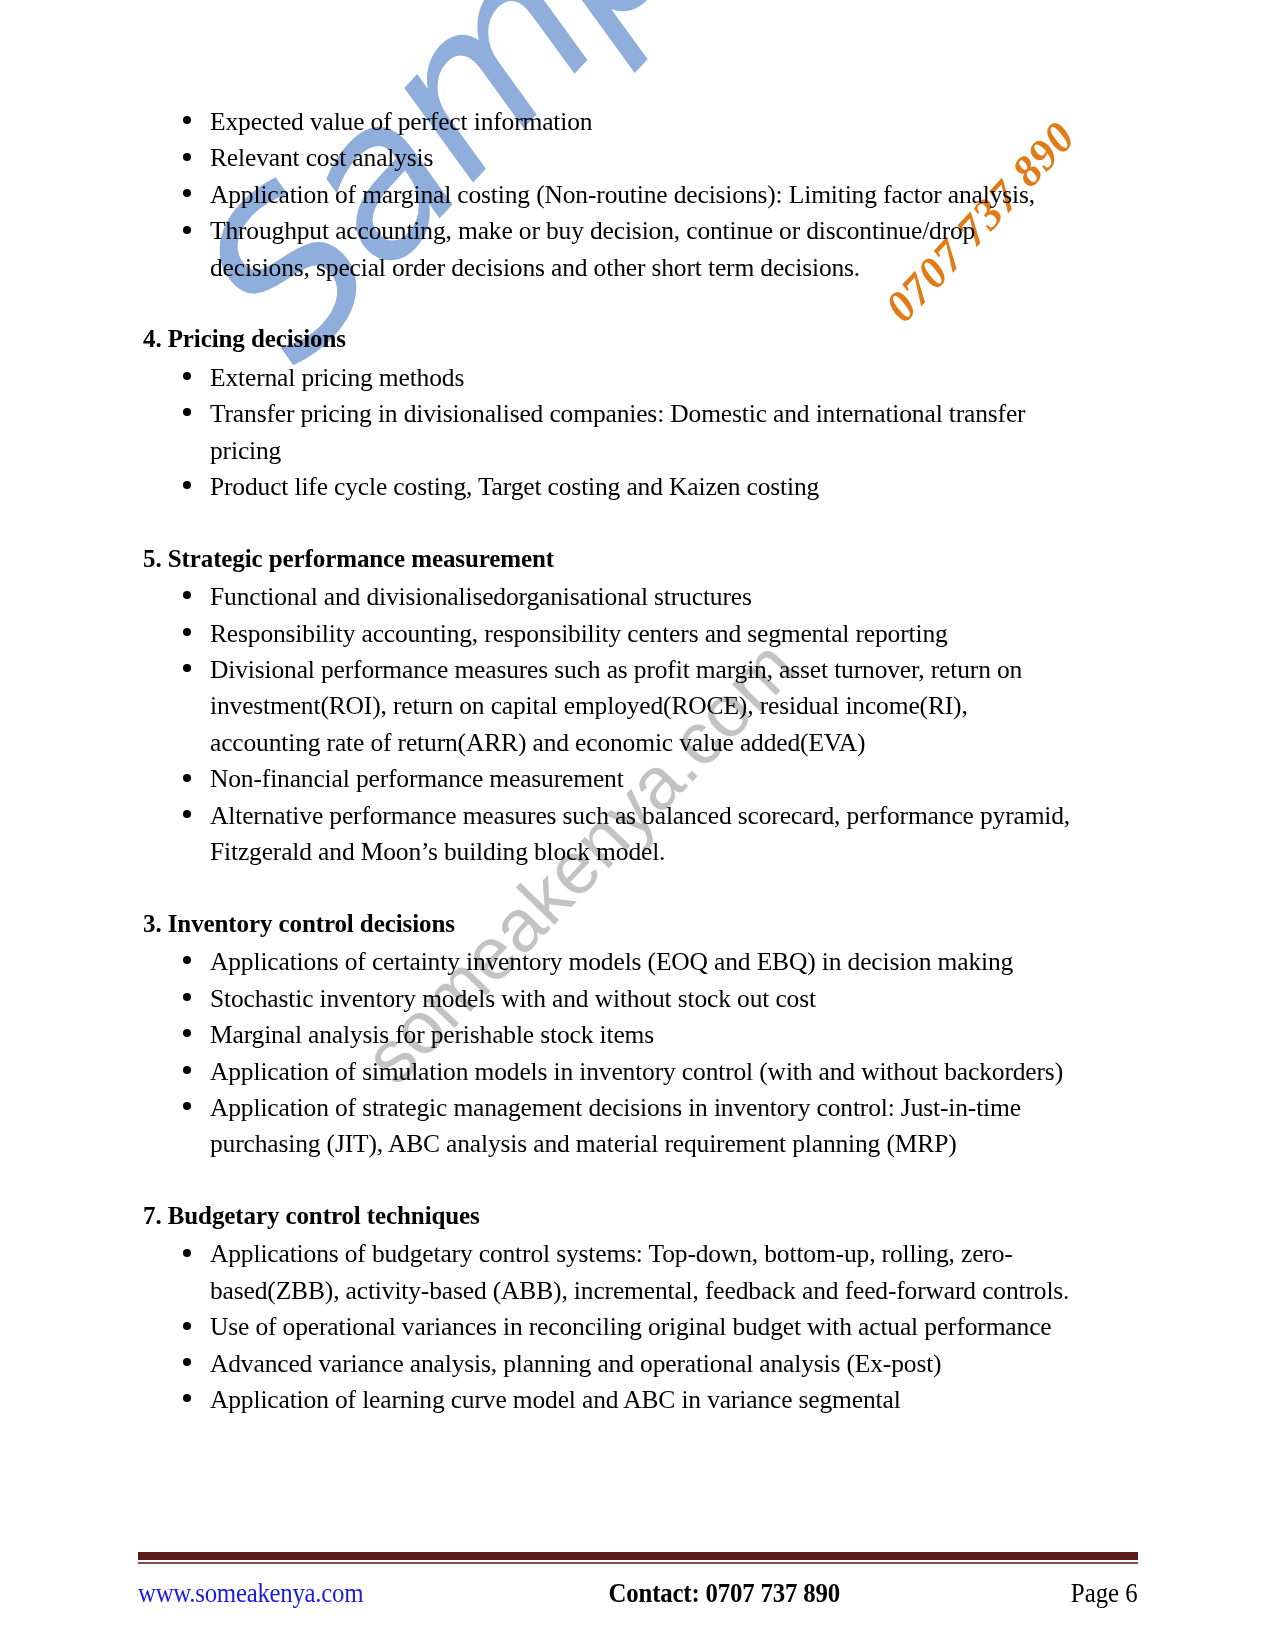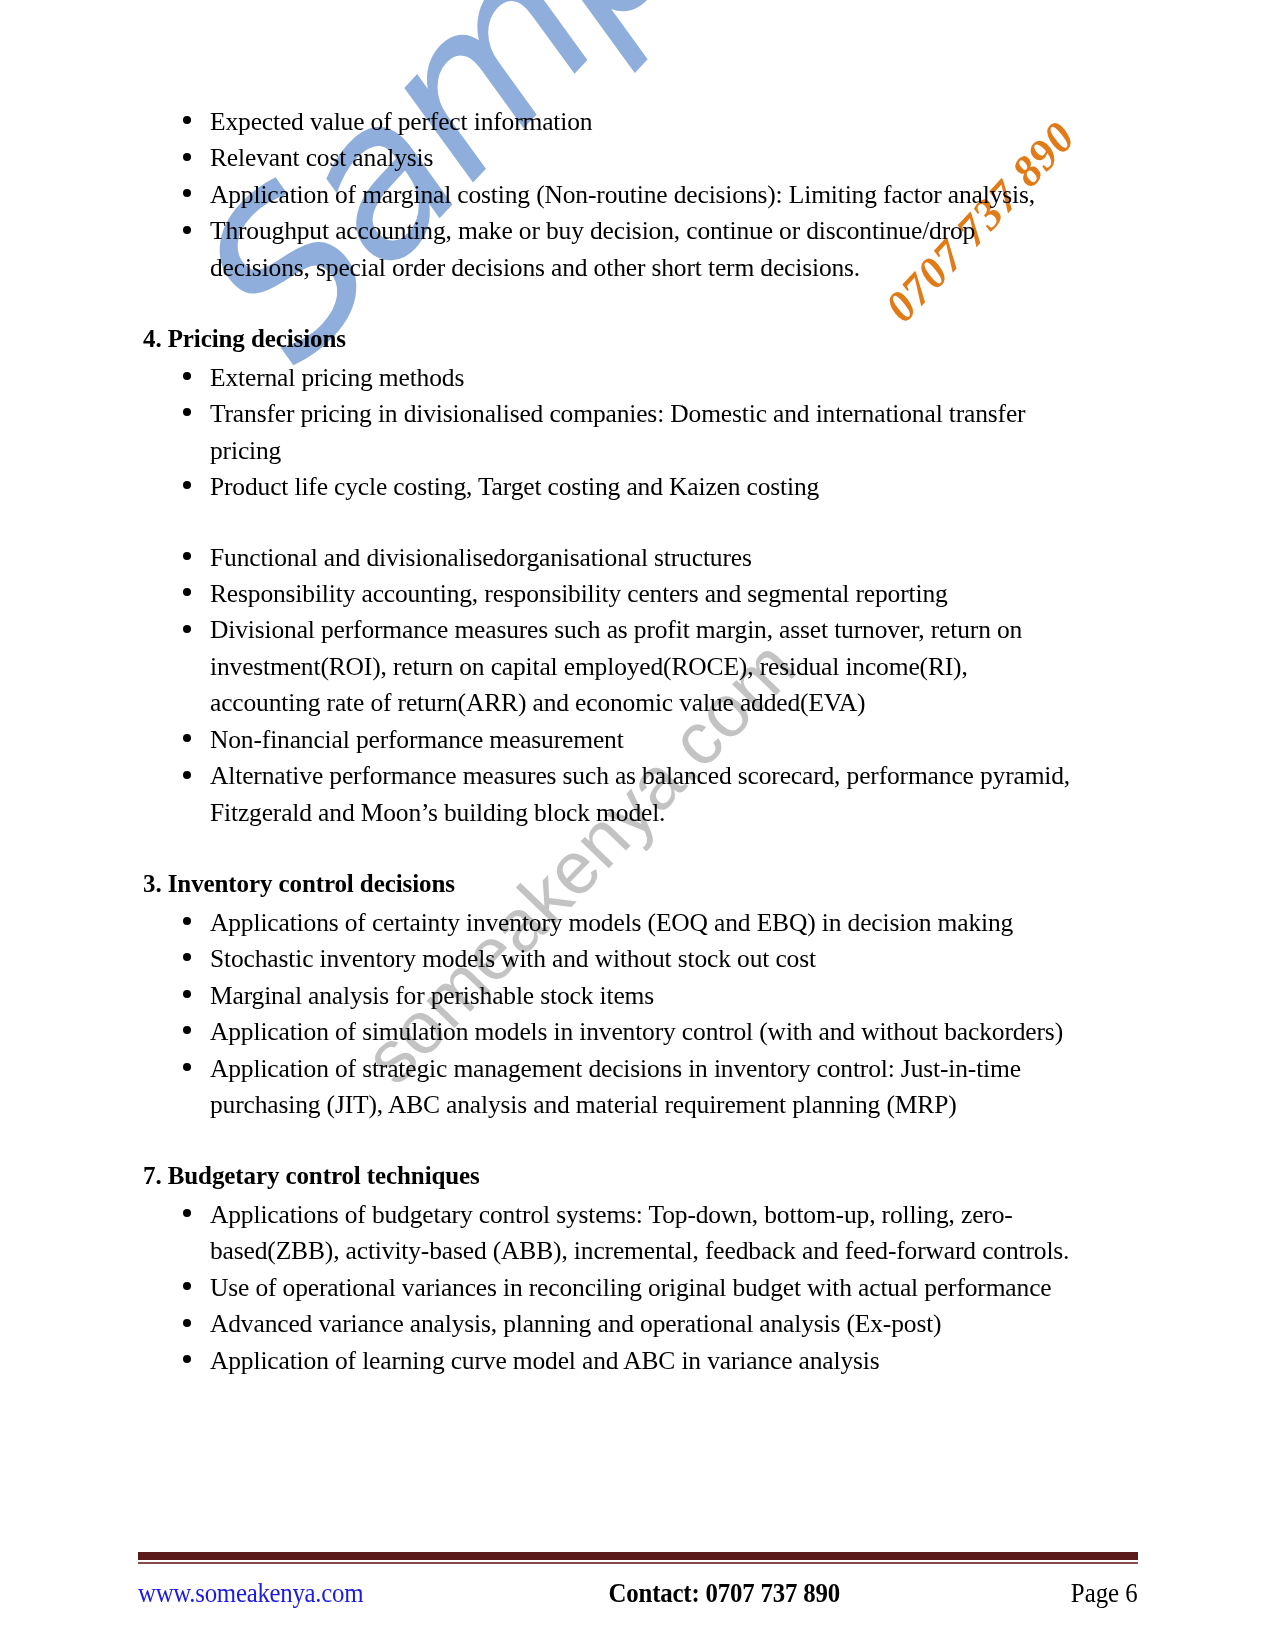--- a/index.html
+++ b/index.html
@@ -217,20 +217,21 @@
 
     <h2 class="sec-heading">4. Pricing decisions</h2>
     <ul class="bullets">
       <li><span class="dot"></span><span>External pricing methods</span></li>
       <li><span class="dot"></span><span>Transfer pricing in divisionalised companies: Domestic and international transfer pricing</span></li>
       <li><span class="dot"></span><span>Product life cycle costing, Target costing and Kaizen costing</span></li>
     </ul>
 
     <div class="spacer-lg"></div>
 
+    <h2 class="sec-heading">5. Strategic performance measurement</h2>
     <ul class="bullets">
       <li><span class="dot"></span><span>Functional and divisionalisedorganisational structures</span></li>
       <li><span class="dot"></span><span>Responsibility accounting, responsibility centers and segmental reporting</span></li>
       <li><span class="dot"></span><span>Divisional performance measures such as profit margin, asset turnover, return on investment(ROI), return on capital employed(ROCE), residual income(RI), accounting rate of return(ARR) and economic value added(EVA)</span></li>
       <li><span class="dot"></span><span>Non-financial performance measurement</span></li>
       <li><span class="dot"></span><span>Alternative performance measures such as balanced scorecard, performance pyramid, Fitzgerald and Moon’s building block model.</span></li>
     </ul>
 
     <div class="spacer-lg"></div>
 
@@ -243,21 +244,21 @@
       <li><span class="dot"></span><span>Application of strategic management decisions in inventory control: Just-in-time purchasing (JIT), ABC analysis and material requirement planning (MRP)</span></li>
     </ul>
 
     <div class="spacer-lg"></div>
 
     <h2 class="sec-heading">7. Budgetary control techniques</h2>
     <ul class="bullets">
       <li><span class="dot"></span><span>Applications of budgetary control systems: Top-down, bottom-up, rolling, zero-based(ZBB), activity-based (ABB), incremental, feedback and feed-forward controls.</span></li>
       <li><span class="dot"></span><span>Use of operational variances in reconciling original budget with actual performance</span></li>
       <li><span class="dot"></span><span>Advanced variance analysis, planning and operational analysis (Ex-post)</span></li>
-      <li><span class="dot"></span><span>Application of learning curve model and ABC in variance analysis</span></li>
+      <li><span class="dot"></span><span>Application of learning curve model and ABC in variance segmental</span></li>
     </ul>
 
   </div>
 
   <div class="footer">
     <div class="rule-bot">
       <div class="thick"></div>
       <div class="gap"></div>
       <div class="thin"></div>
     </div>

